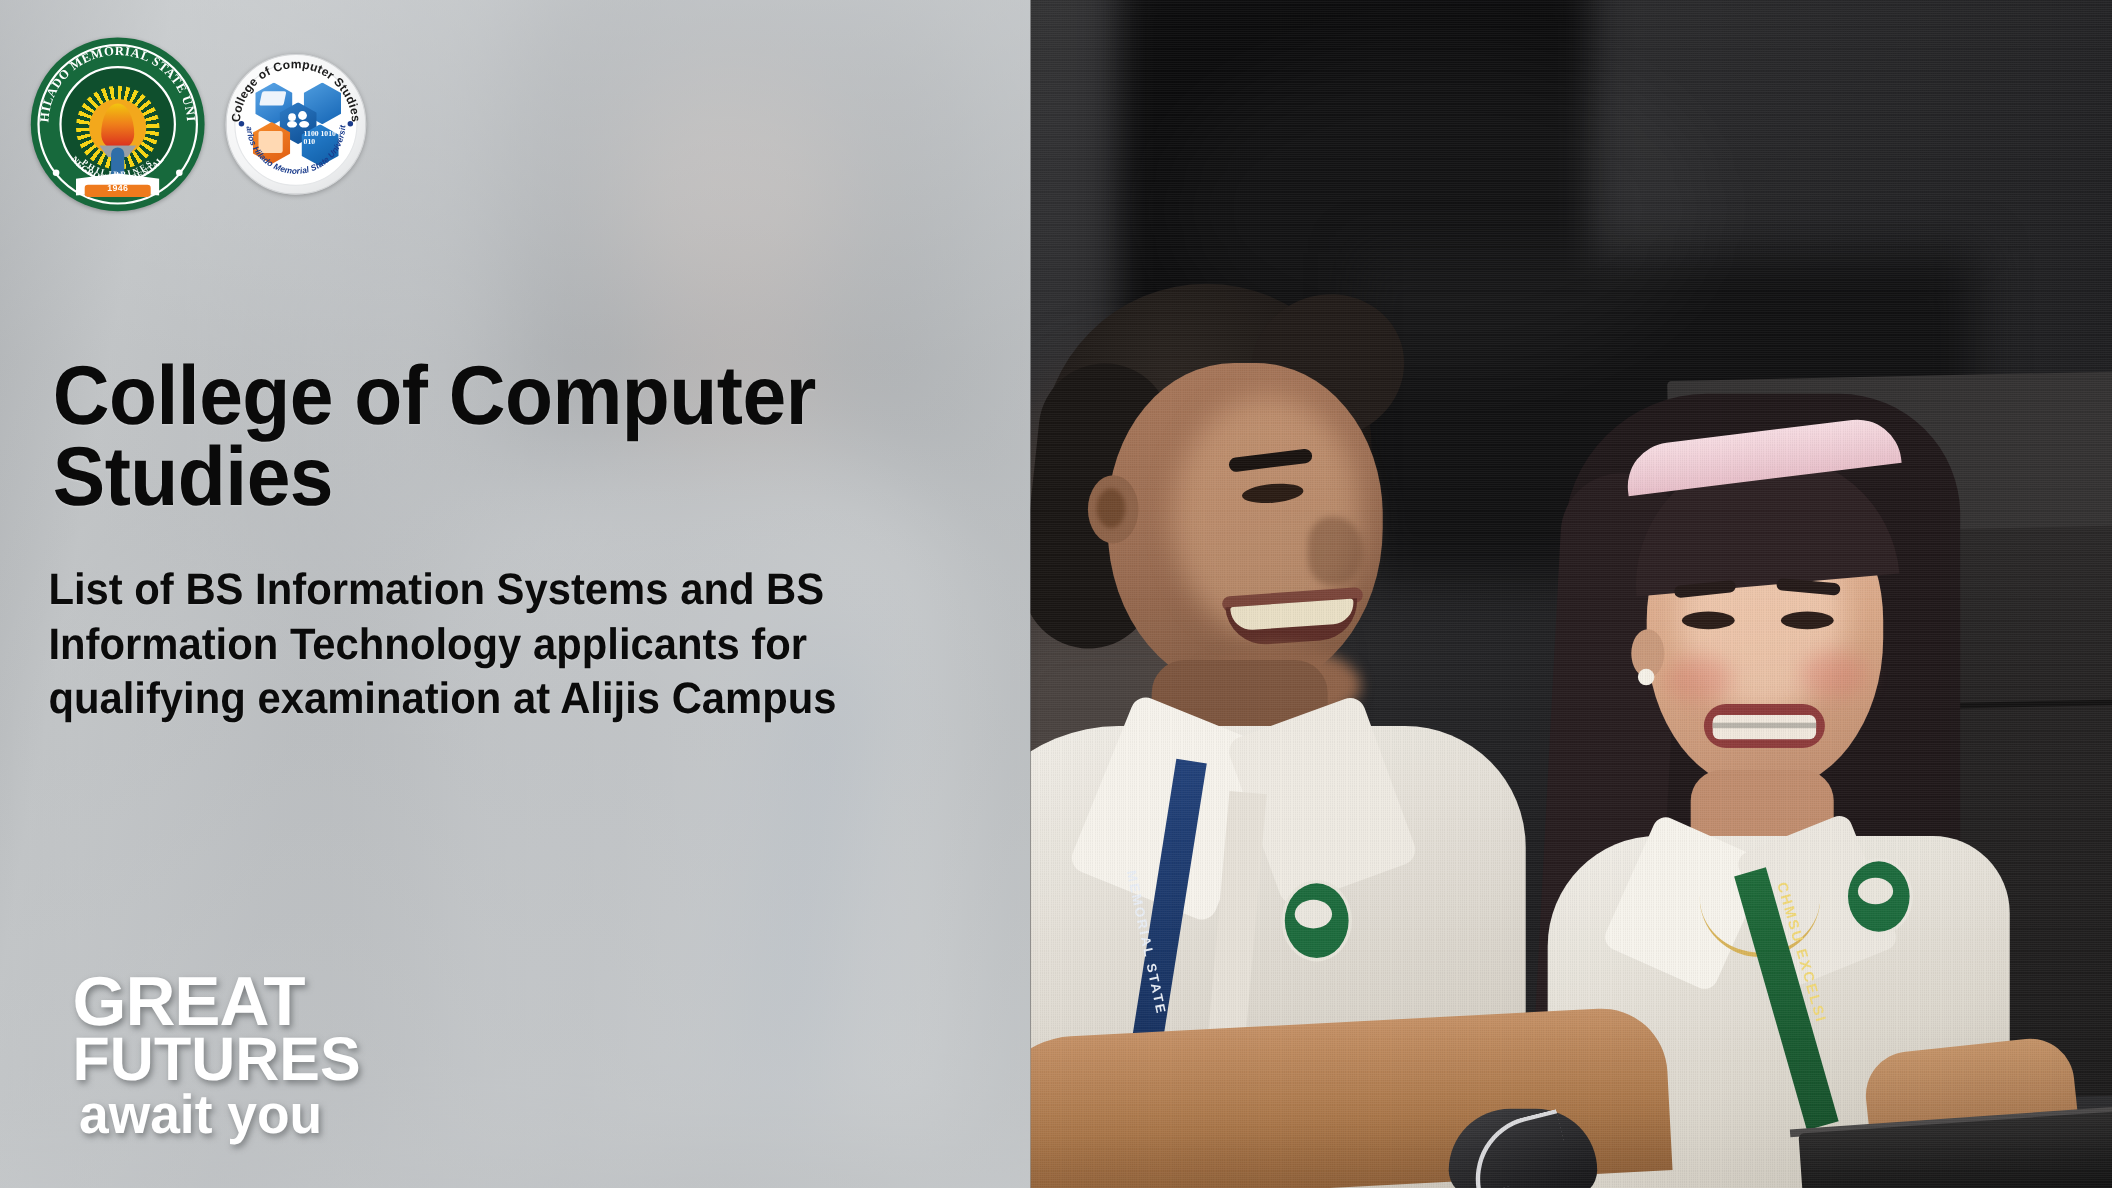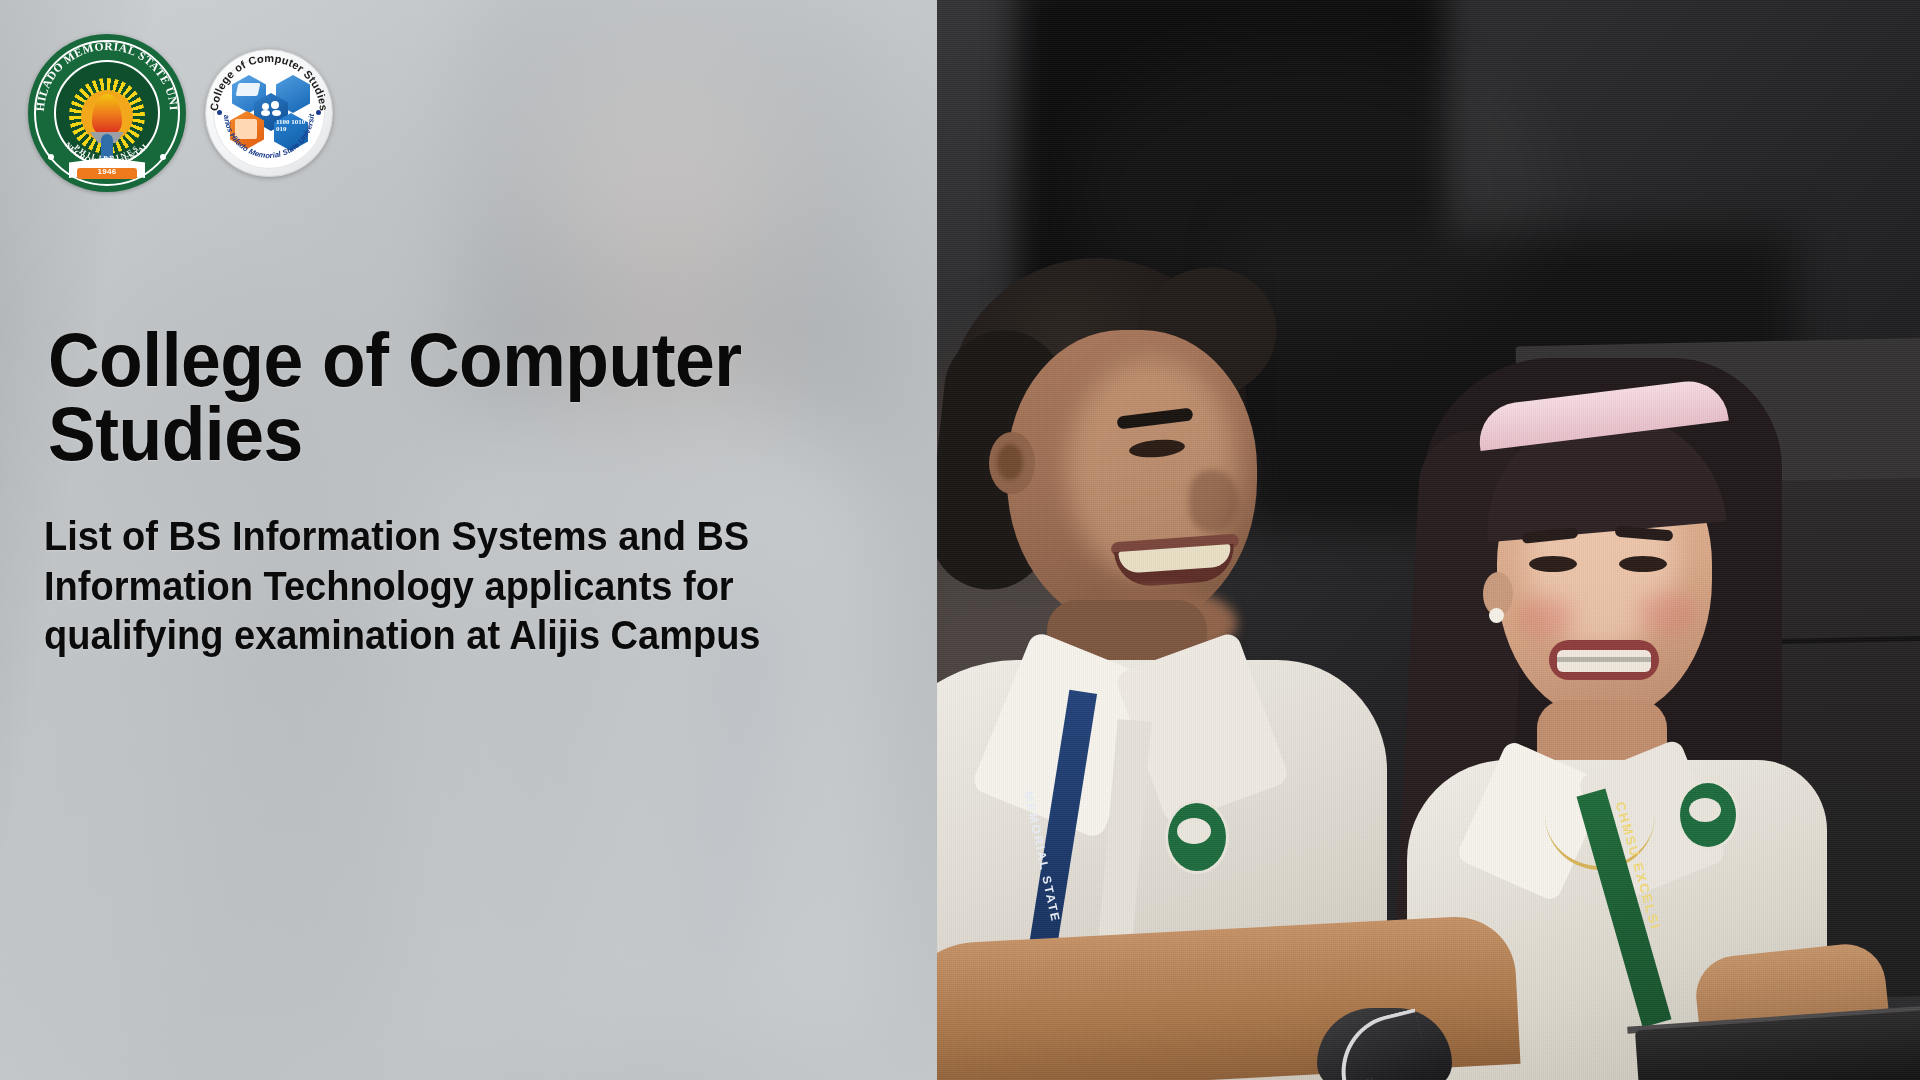--- a/index.html
+++ b/index.html
@@ -348,20 +348,25 @@
           <text font-size="7.6" letter-spacing="0.1">
             <textPath href="#ccsBot" startOffset="50%" text-anchor="middle">Carlos Hilado Memorial State University</textPath>
           </text>
         </svg>
       </div>
     </div>
 
     <h1 class="title">College of Computer Studies</h1>
     <p class="subtitle">List of BS Information Systems and BS Information Technology applicants for qualifying examination at Alijis Campus</p>
 
+    <div class="tagline">
+      <span class="tg-great">GREAT</span>
+      <span class="tg-futures">FUTURES</span>
+      <span class="tg-await">await you</span>
+    </div>
   </div>
 
   <div class="photo">
     <div class="p bg-dark"></div>
     <div class="p bg-blackpanel"></div>
     <div class="p bg-blackpanel2"></div>
     <div class="p bg-glowtop"></div>
     <div class="p bg-blur-head"></div>
     <div class="p bg-blur-body"></div>
 

